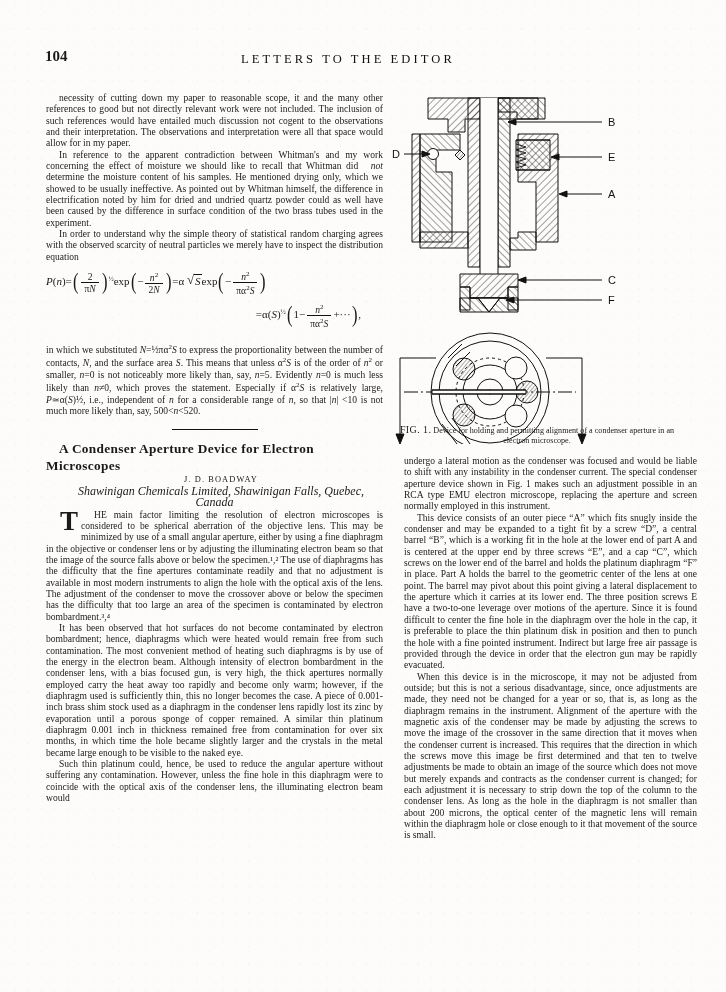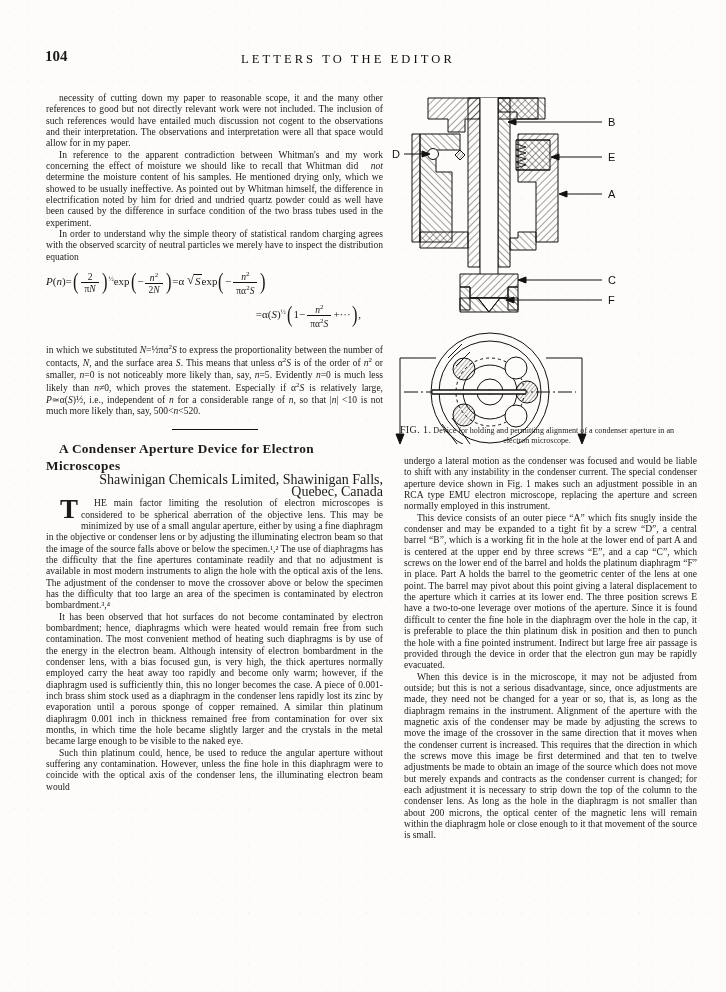--- a/index.html
+++ b/index.html
@@ -73,21 +73,21 @@
   .art-title {
     text-align:left; font-size:13.3px; font-weight:700;
     line-height:16.5px; letter-spacing:0.35px;
     text-indent:0; margin:0 0 3px 0;
   }
   .art-author {
     text-align:center; font-size:8.4px; letter-spacing:1.1px;
     text-indent:0; margin:3px 0 0 0;
   }
   .art-affil {
-    text-align:right; font-size:14px; 
+    text-align:center; font-size:12px; font-style:italic;
     text-indent:0; margin:1px 0 0 0;
   }
   .art-date {
     text-align:center; font-size:8.8px;
     text-indent:0; margin:1px 0 4px 0;
   }
 
   
   .dropcap-para { text-indent:0; position:relative; }
   .dropcap {
@@ -155,20 +155,21 @@
       noticeably more likely than, say, <span class="mi">n</span>=5. Evidently <span class="mi">n</span>=0 is much
       less likely than <span class="mi">n</span>≠0, which proves the statement. Especially if
       α<span class="supn">2</span><span class="mi">S</span> is relatively large, <span class="mi">P</span>≃α(<span class="mi">S</span>)½, i.e., independent of <span class="mi">n</span> for a considerable
       range of <span class="mi">n</span>, so that |<span class="mi">n</span>| &lt;10 is not much more likely
       than, say, 500&lt;<span class="mi">n</span>&lt;520.
     </p>
 
     <div class="sep"></div>
 
     <p class="art-title">A Condenser Aperture Device for Electron Microscopes</p>
+    <p class="art-author">J. D. BOADWAY</p>
     <p class="art-affil">Shawinigan Chemicals Limited, Shawinigan Falls, Quebec, Canada</p>
 
     <p class="dropcap-para"><span class="dropcap">T</span><span>HE main factor limiting the resolution of electron microscopes is considered to be spherical aberration of the objective lens. This may be minimized by use of a small angular aperture, either by using a fine diaphragm in the objective or condenser lens or by adjusting the illuminating electron beam so that the image of the source falls above or below the specimen.¹,² The use of diaphragms has the difficulty that the fine apertures contaminate readily and that no adjustment is available in most modern instruments to align the hole with the optical axis of the lens. The adjustment of the condenser to move the crossover above or below the specimen has the difficulty that too large an area of the specimen is contaminated by electron bombardment.³,⁴</span></p>
 
     <p>It has been observed that hot surfaces do not become contaminated by electron bombardment; hence, diaphragms which were heated would remain free from such contamination. The most convenient method of heating such diaphragms is by use of the energy in the electron beam. Although intensity of electron bombardment in the condenser lens, with a bias focused gun, is very high, the thick apertures normally employed carry the heat away too rapidly and become only warm; however, if the diaphragm used is sufficiently thin, this no longer becomes the case. A piece of 0.001-inch brass shim stock used as a diaphragm in the condenser lens rapidly lost its zinc by evaporation until a porous sponge of copper remained. A similar thin platinum diaphragm 0.001 inch in thickness remained free from contamination for over six months, in which time the hole became slightly larger and the crystals in the metal became large enough to be visible to the naked eye.</p>
     <p>Such thin platinum could, hence, be used to reduce the angular aperture without suffering any contamination. However, unless the fine hole in this diaphragm were to coincide with the optical axis of the condenser lens, the illuminating electron beam would</p>
   </div>
 
   <div class="figure">
     <svg width="295" height="372" viewBox="0 0 295 372">

